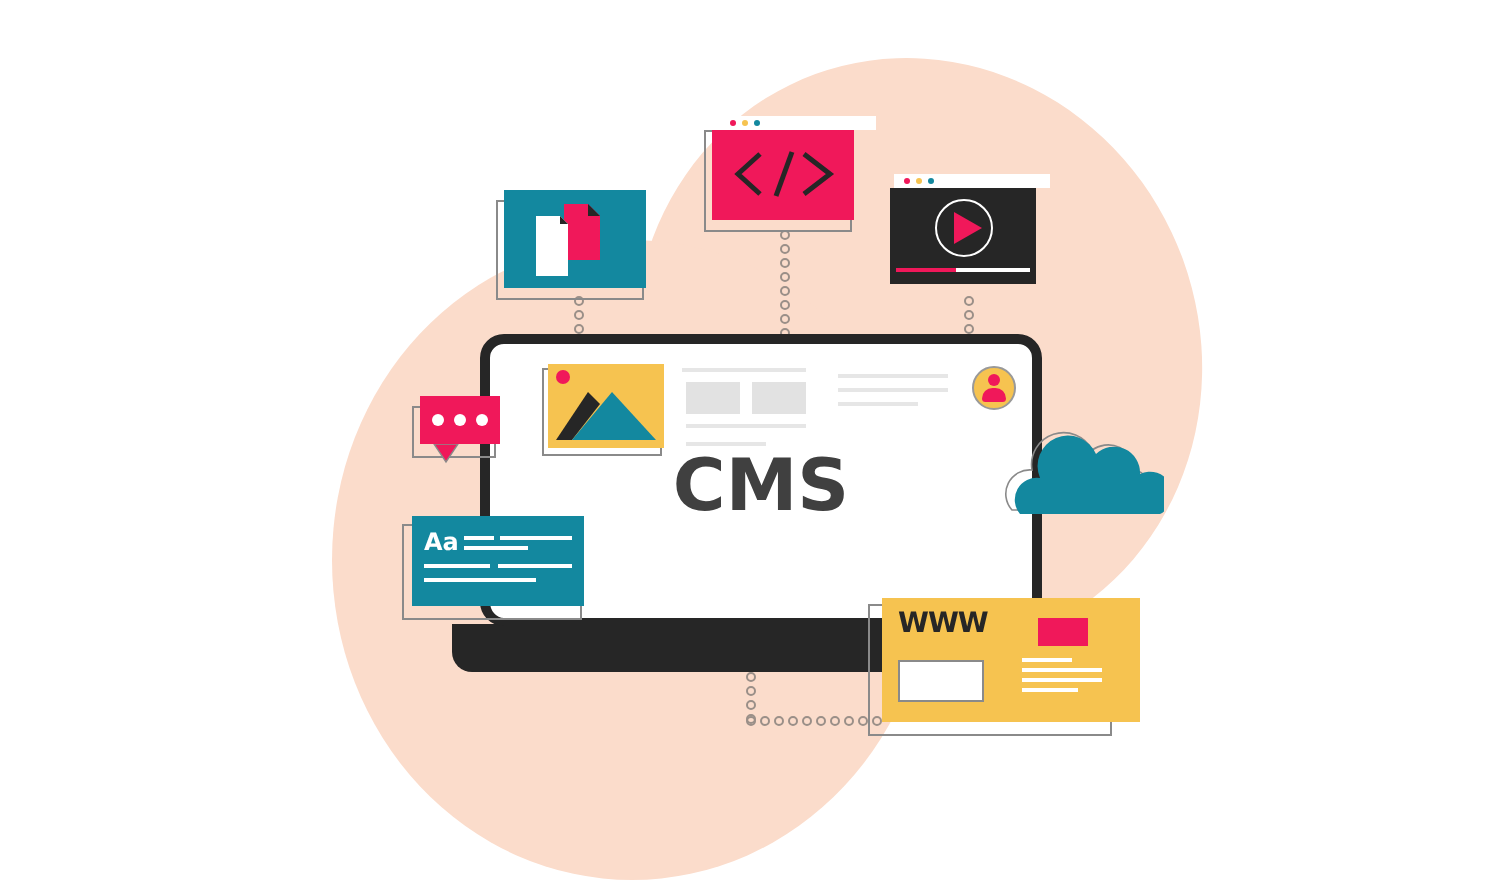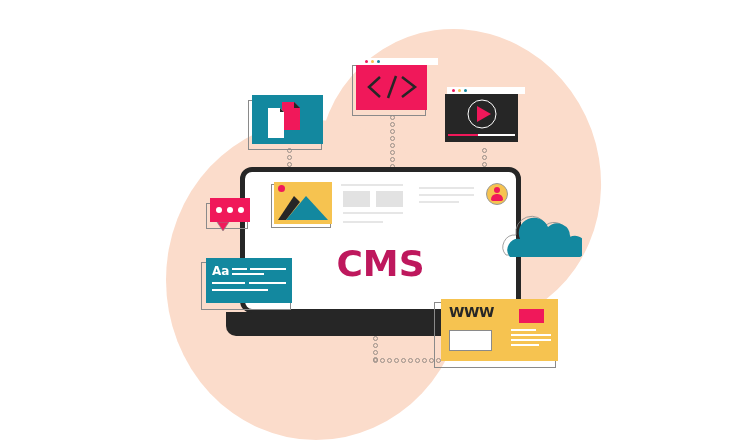--- a/index.html
+++ b/index.html
@@ -80,21 +80,21 @@
 
   <div class="line" style="left:174px; top:15px; width:55px;"></div>
   <div class="line" style="left:174px; top:22px; width:55px;"></div>
   <div class="line" style="left:174px; top:29px; width:40px;"></div>
 
   <div class="abs" style="left:241px; top:11px; width:20px; height:20px; border-radius:50%; background:#f6c350; border:1px solid #999;">
     <div class="abs" style="left:7px; top:3px; width:6px; height:6px; border-radius:50%; background:#f0185a;"></div>
     <div class="abs" style="left:4px; top:10px; width:12px; height:7px; border-radius:6px 6px 2px 2px; background:#f0185a;"></div>
   </div>
 
-  <div class="abs" style="left:0; width:271px; top:52px; text-align:center; color:#be185d; font-family:'DejaVu Sans', sans-serif; font-weight:bold; font-size:36px; line-height:40px;margin-top:20px;">CMS</div>
+  <div class="abs" style="left:0; width:271px; top:52px; text-align:center; color:#404040; font-family:'DejaVu Sans', sans-serif; font-weight:bold; font-size:36px; line-height:40px;">CMS</div>
 </div>
 
 <div class="outline" style="left:248px; top:100px; width:72px; height:48px;"></div>
 <div class="abs" style="left:252px; top:95px; width:71px; height:49px; background:#13889f;">
   <svg class="abs" style="left:14px; top:5px;" width="40" height="40" viewBox="0 0 40 40">
     <polygon points="16,2 28,2 34,8 34,30 16,30" fill="#f0185a"></polygon>
     <polygon points="28,2 34,8 28,8" fill="#262626"></polygon>
     <polygon points="2,8 14,8 18,12 18,38 2,38" fill="#ffffff"></polygon>
     <polygon points="14,8 18,12 14,12" fill="#262626"></polygon>
   </svg>
@@ -149,21 +149,21 @@
   <div class="wline" style="left:43px; top:24px; width:37px;"></div>
   <div class="wline" style="left:6px; top:31px; width:56px;"></div>
 </div>
 
 <svg class="abs" style="left:500px; top:215px;" width="82" height="50" viewBox="0 0 82 50">
   <path d="M6,40 a12,12 0 0 1 10,-20 a16,16 0 0 1 30,-10 a14,14 0 0 1 22,10 a12,12 0 0 1 4,20 z" fill="none" stroke="#8a8a8a" stroke-width="0.8"></path>
   <path d="M10,42 a11,11 0 0 1 10,-18 a15,15 0 0 1 28,-12 a13,13 0 0 1 22,10 a11,11 0 0 1 10,20 z" fill="#13889f"></path>
 </svg>
 
 <div class="outline" style="left:434px; top:302px; width:120px; height:64px;"></div>
-<div class="abs" style="left:441px; top:299px; width:117px; height:62px; background:#f6c350;">
+<div class="abs" style="left:441px; top:299px; width:129px; height:62px; background:#f6c350;">
   <div class="abs" style="left:8px; top:5px; color:#262626; font-weight:bold; font-size:14px; letter-spacing:-0.5px; font-family:'DejaVu Sans', sans-serif;">WWW</div>
   <div class="abs" style="left:78px; top:10px; width:25px; height:14px; background:#f0185a;"></div>
   <div class="abs" style="left:8px; top:31px; width:43px; height:21px; background:#ffffff; outline:1px solid #8a8a8a; outline-offset:-1px;"></div>
   <div class="wline" style="left:70px; top:30px; width:25px;"></div>
   <div class="wline" style="left:70px; top:35px; width:40px;"></div>
   <div class="wline" style="left:70px; top:40px; width:40px;"></div>
   <div class="wline" style="left:70px; top:45px; width:28px;"></div>
 </div>
 
 </body></html>

